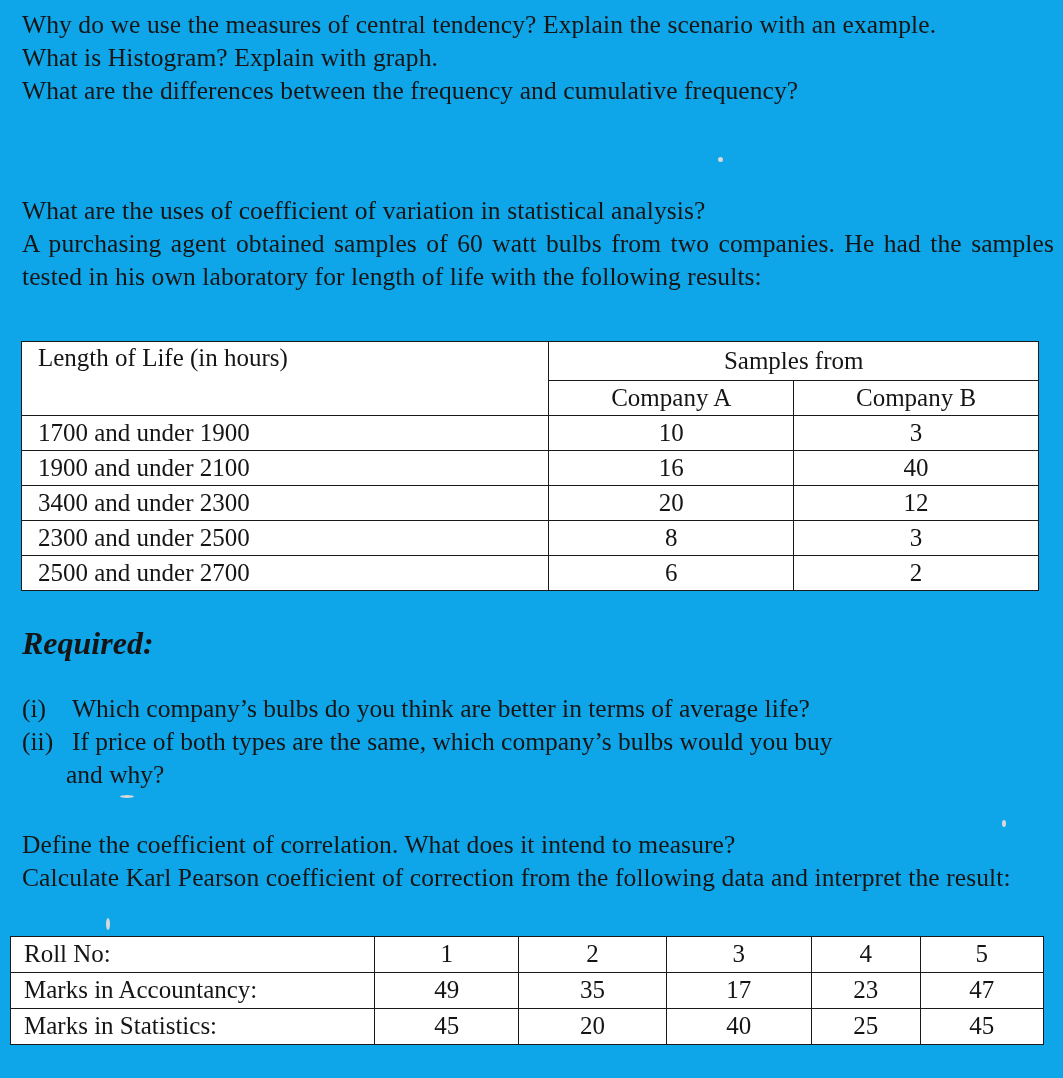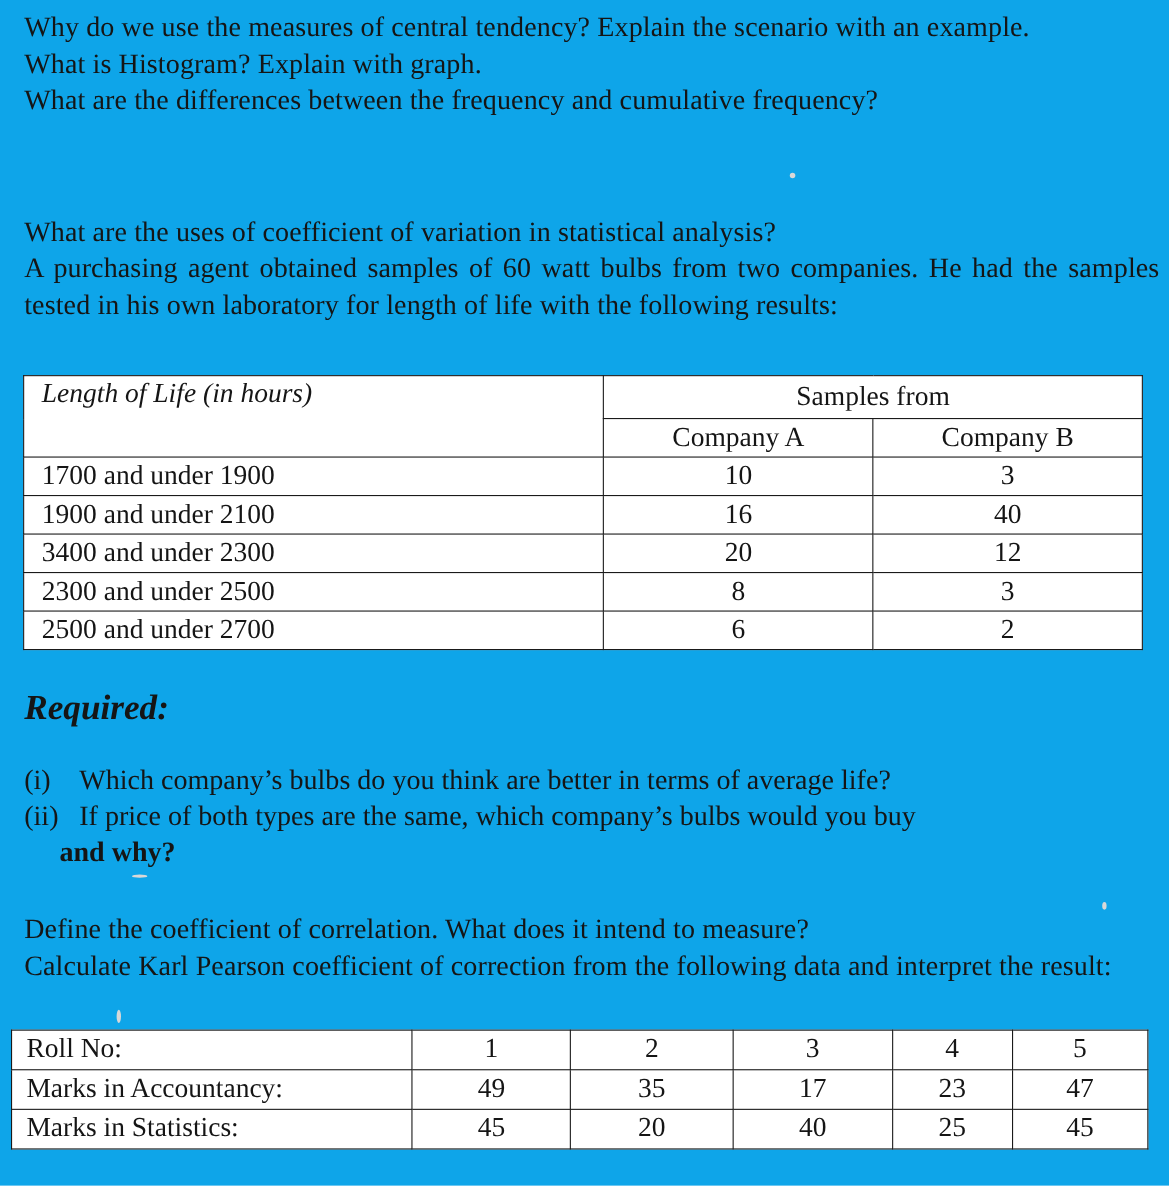--- a/index.html
+++ b/index.html
@@ -66,22 +66,21 @@
   }
   .li-marker {
     width: 50px;
     flex: 0 0 50px;
     text-align: left;
   }
   .li-text {
     flex: 1 1 auto;
   }
   .li-cont {
-    margin-left: 32px;
-    font-weight: bold;
+    margin-left: 44px;
   }
 
   
   table.doc-table {
     position: absolute;
     border-collapse: collapse;
     font-size: 25px;
     line-height: 1.05;
     background: #fff;
   }
@@ -113,21 +112,20 @@
   #bulb-table .num {
     text-align: center;
     width: 239px;
   }
   #bulb-table .corner {
     width: 500px;
     text-align: left;
     padding-left: 16px;
     vertical-align: top;
     padding-top: 3px;
-    font-style: italic;
   }
 
   
   #marks-table {
     left: 10px;
     top: 936px;
     width: 1034px;
   }
   #marks-table td {
     height: 35px;

